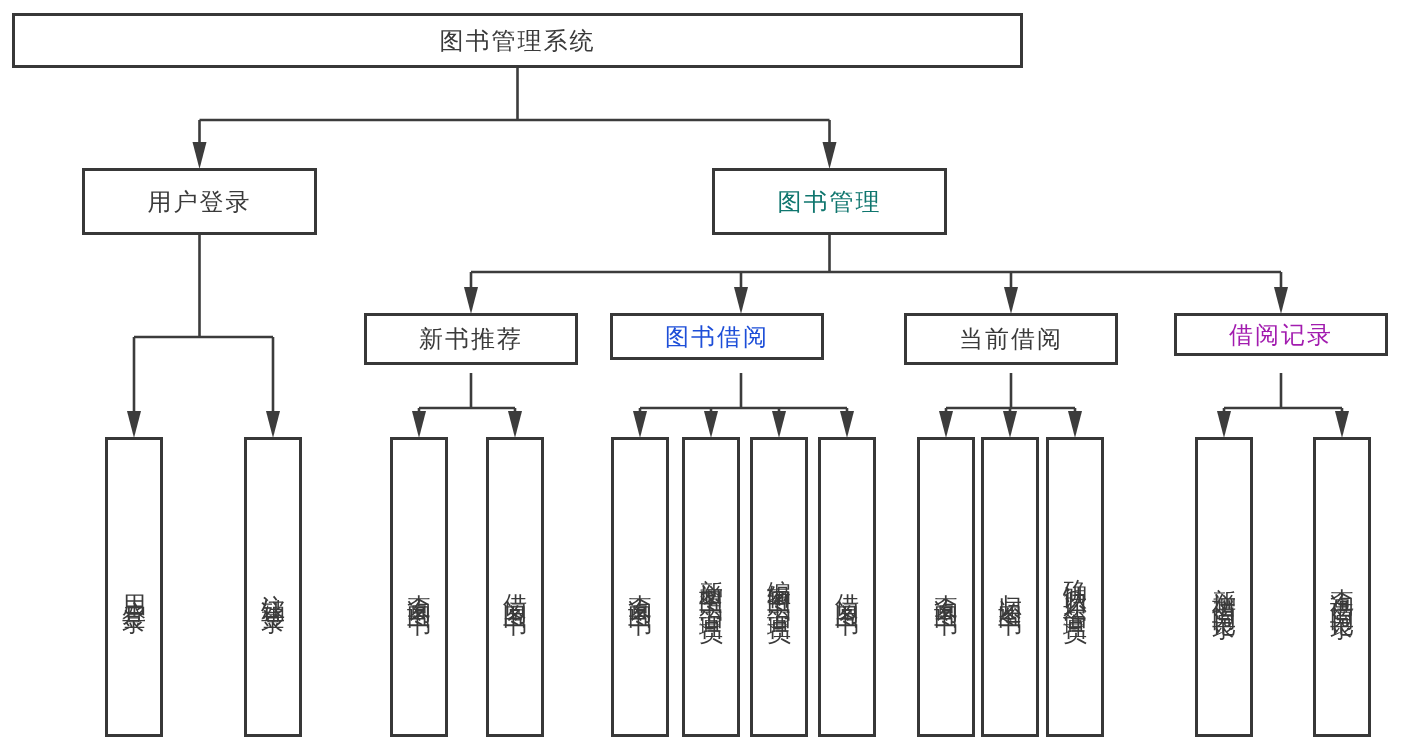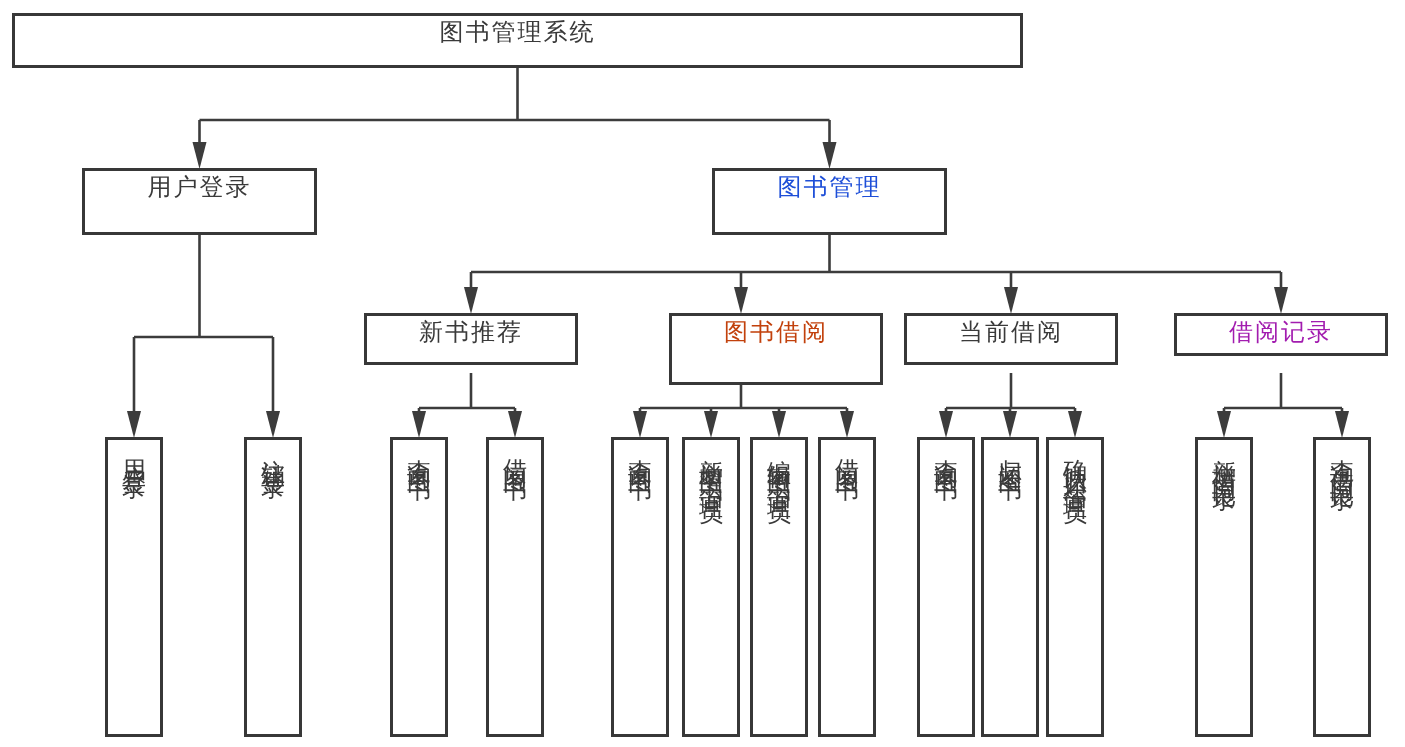--- a/index.html
+++ b/index.html
@@ -22,21 +22,21 @@
     left: 0; top: 0;
     width: 1405px;
     height: 747px;
   }
   .node {
     position: absolute;
     box-sizing: border-box;
     background: #ffffff;
     border: 3px solid #383838;
     display: flex;
-    align-items: flex-start;
+    align-items: center;
     justify-content: center;
     color: #3a3a3a;
   }
   .node .label {
     white-space: nowrap;
   }
   .node.h .label {
     font-size: 24px;
     letter-spacing: 2px;
   }
@@ -88,27 +88,27 @@
       <polygon points="1217,411 1231,411 1224,438" fill="#3c3c3c"></polygon>
       <polygon points="1335,411 1349,411 1342,438" fill="#3c3c3c"></polygon>
     </svg>
   <div id="nodes">
       <div class="node h" style="left: 12px; top: 13px; width: 1011px; height: 55px; border-color: rgb(56, 56, 56); color: rgb(58, 58, 58);">
         <span class="label">图书管理系统</span>
       </div>
       <div class="node h" style="left: 82px; top: 168px; width: 235px; height: 67px; border-color: rgb(56, 56, 56); color: rgb(58, 58, 58);">
         <span class="label">用户登录</span>
       </div>
-      <div class="node h" style="left: 712px; top: 168px; width: 235px; height: 67px; border-color: rgb(56, 56, 56); color: #1d4ed8;">
+      <div class="node h" style="left: 712px; top: 168px; width: 235px; height: 67px; border-color: rgb(56, 56, 56); color: #0f766e;">
         <span class="label">图书管理</span>
       </div>
       <div class="node h" style="left: 364px; top: 313px; width: 214px; height: 52px; border-color: rgb(56, 56, 56); color: rgb(58, 58, 58);">
         <span class="label">新书推荐</span>
       </div>
-      <div class="node h" style="left: 669px; top: 313px; width: 214px; height: 72px; border-color: rgb(56, 56, 56); color: #c2410c;">
+      <div class="node h" style="left: 610px; top: 313px; width: 214px; height: 47px; border-color: rgb(56, 56, 56); color: #1d4ed8;">
         <span class="label">图书借阅</span>
       </div>
       <div class="node h" style="left: 904px; top: 313px; width: 214px; height: 52px; border-color: rgb(56, 56, 56); color: rgb(58, 58, 58);">
         <span class="label">当前借阅</span>
       </div>
       <div class="node h" style="left: 1174px; top: 313px; width: 214px; height: 43px; border-color: rgb(56, 56, 56); color: #a21caf;">
         <span class="label">借阅记录</span>
       </div>
       <div class="node v" style="left: 105px; top: 437px; width: 58px; height: 300px; border-color: rgb(56, 56, 56); color: rgb(58, 58, 58);">
         <span class="label">用户登录</span>

